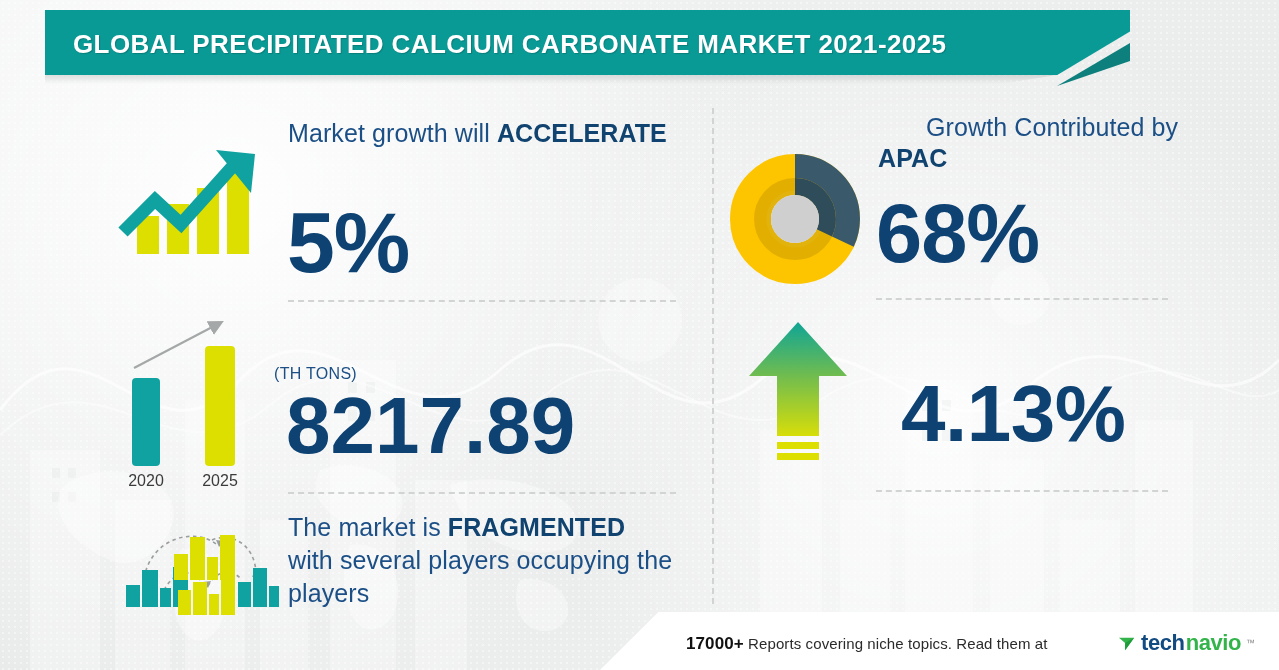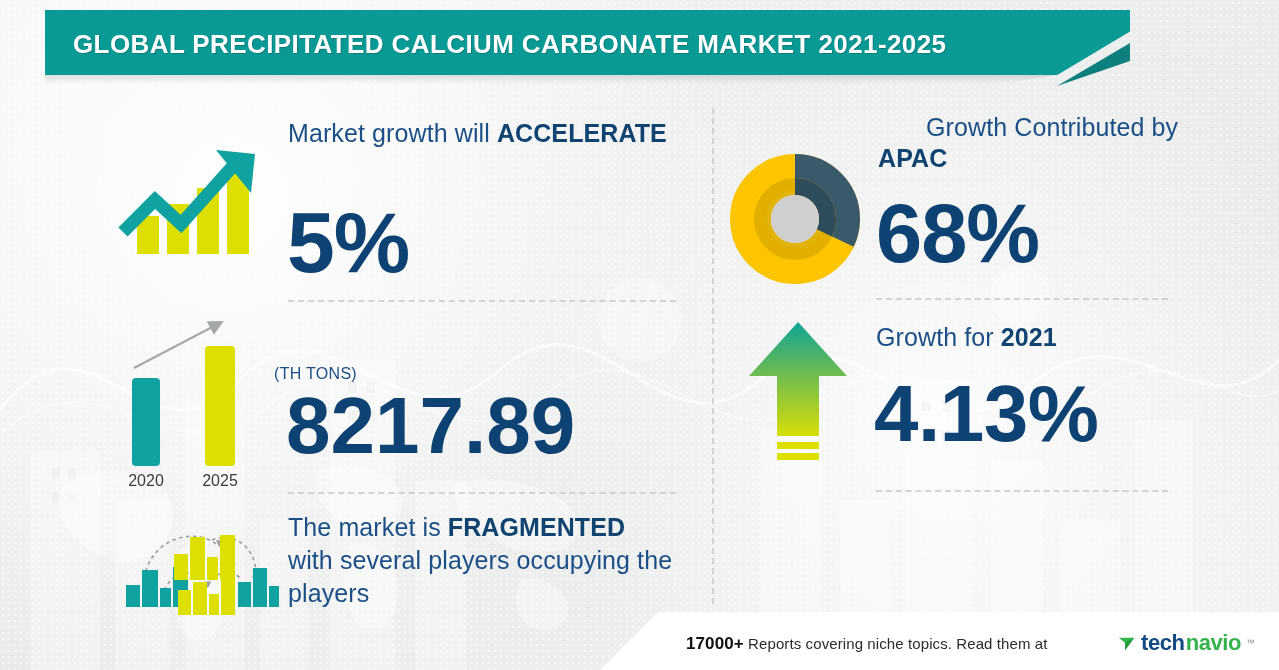--- a/index.html
+++ b/index.html
@@ -131,21 +131,21 @@
   }
   .big {
     color: #0d4273;
     font-weight: bold;
     letter-spacing: -1px;
     line-height: .95;
   }
   .big-5 { font-size: 86px; }
   .big-68 { font-size: 83px; }
   .big-incr { font-size: 80px; letter-spacing: 0px; }
-  .big-413 { font-size: 80px; letter-spacing: -.5px; }
+  .big-413 { font-size: 80px; letter-spacing: -.5px; margin-left: 27px; }
 
   
   .footer-band {
     position: absolute;
     left: 600px;
     top: 612px;
     width: 679px;
     height: 58px;
     background: #ffffff;
     clip-path: polygon(8.6% 0, 100% 0, 100% 100%, 0 100%);
@@ -326,23 +326,20 @@
           <stop offset="0%" stop-color="#0fa596"></stop>
           <stop offset="45%" stop-color="#6cbb52"></stop>
           <stop offset="100%" stop-color="#d7de09"></stop>
         </linearGradient>
       </defs>
       <path d="M55,4 L104,58 L76,58 L76,118 L34,118 L34,58 L6,58 Z" fill="url(#arrowGrad)"></path>
       <rect x="34" y="124" width="42" height="7" fill="#dcdf00"></rect>
       <rect x="34" y="135" width="42" height="7" fill="#dcdf00"></rect>
     </svg>
 
-    <div class="lead" style="position:absolute;left:146px;top:12px;white-space:nowrap;">
-      <span>Growth for</span>&nbsp;<b>2021</b>
-    </div>
     <div class="big big-413" style="position:absolute;left:144px;top:66px;white-space:nowrap;">4.13%</div>
   </div>
 
   <div class="cell" style="left:110px; top:500px; width:580px; height:115px;">
 
     <svg width="170" height="105" viewBox="0 0 170 105" style="position:absolute;left:2px;top:10px;">
       <g stroke="#9b9e9e" stroke-width="1.6" fill="none" stroke-dasharray="3.5 3.5">
         <path d="M32,68 C40,26 84,18 104,34"></path>
         <path d="M100,30 C120,22 142,34 144,62"></path>
         <path d="M52,80 C64,58 84,58 92,76"></path>

